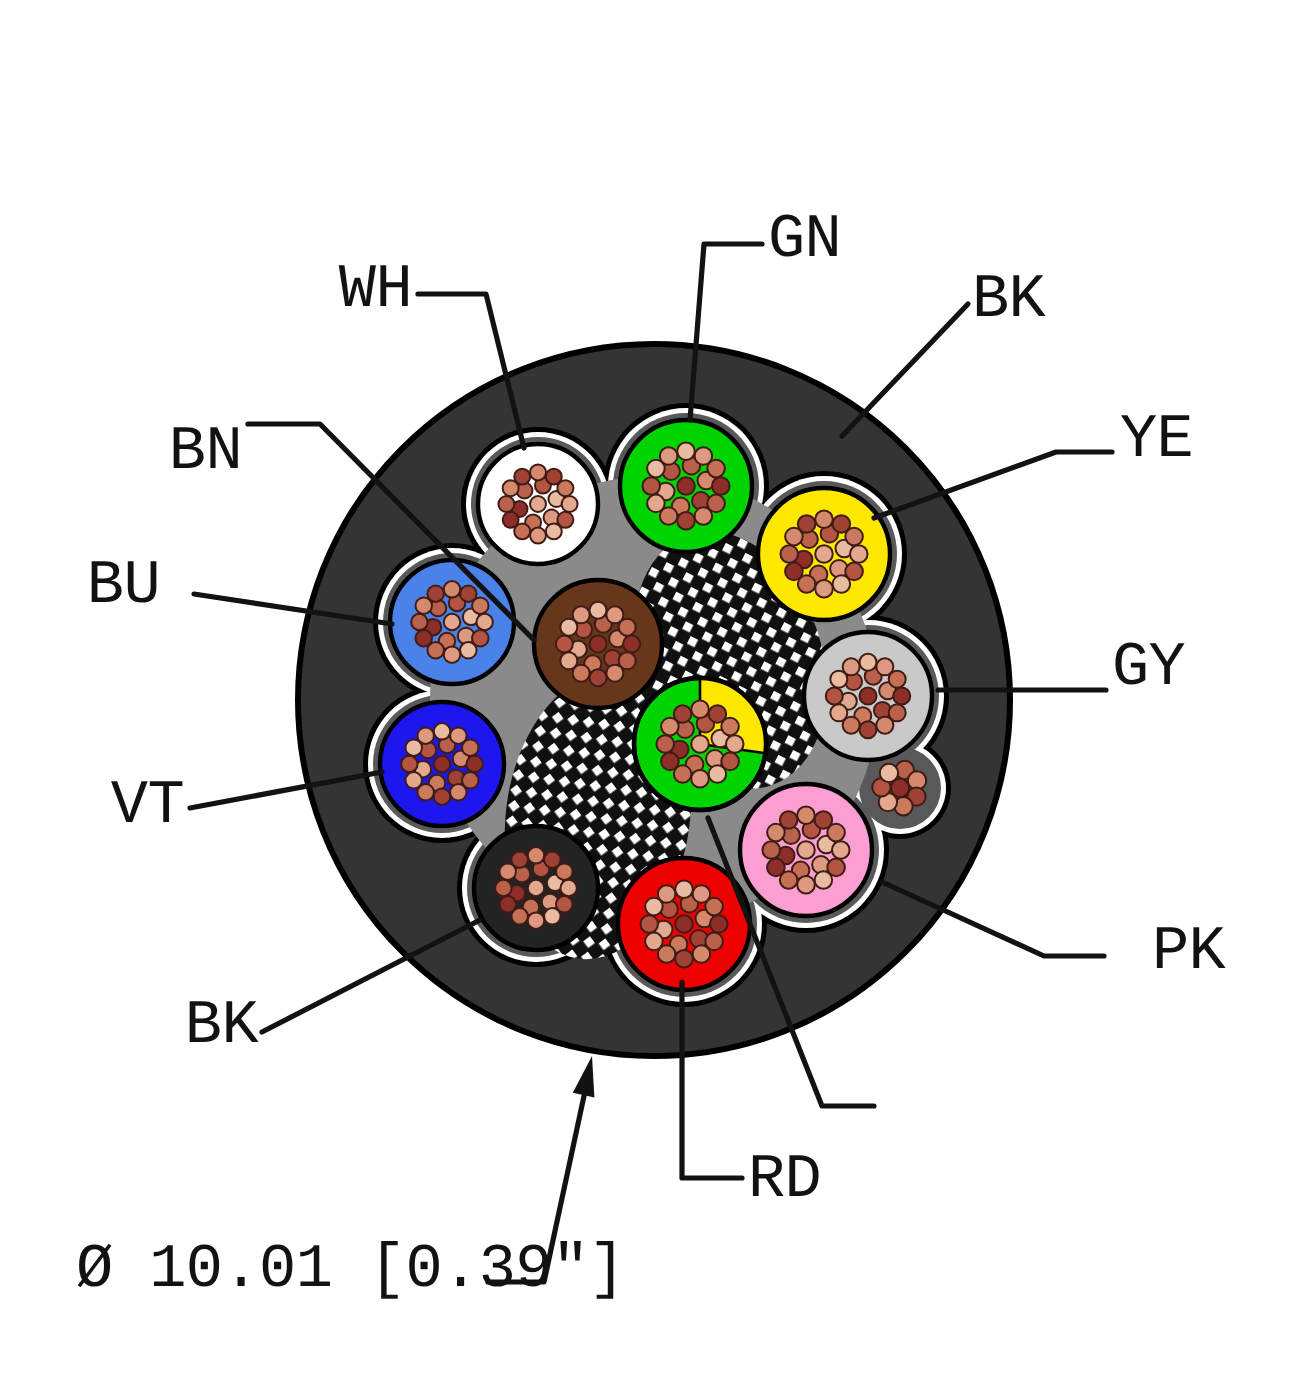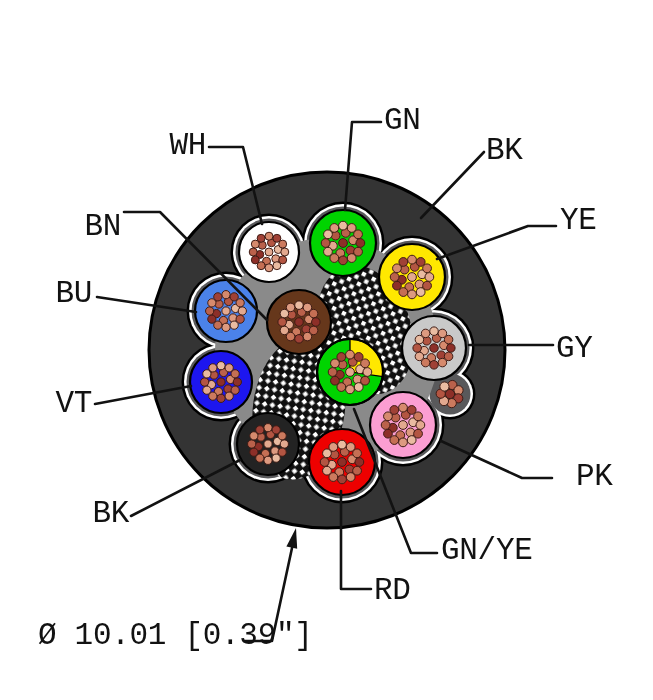--- a/index.html
+++ b/index.html
@@ -332,21 +332,20 @@
           <polyline points="244,641 272,641 292,548"></polyline>
           <polygon points="296,528 297.2,548.8 286.4,546.4" fill="#121212" stroke="none"></polygon>
         </g>
       </svg></div>
 
   <div class="wire-label end" style="left: 206px; top: 130px;">WH</div>
   <div class="wire-label" style="left: 384px; top: 105px;">GN</div>
   <div class="wire-label" style="left: 486px; top: 135px;">BK</div>
   <div class="wire-label end" style="left: 121px; top: 211px;">BN</div>
   <div class="wire-label" style="left: 560px; top: 205px; text-align: center;">YE</div>
-  <div class="wire-label end" style="left: 92px; top: 278px;">BU</div>
-  <div class="wire-label" style="left: 556px; top: 333px;">GY</div>
+  <div class="wire-label end" style="left: 80px; top: 278px;">BU</div>
+  <div class="wire-label" style="left: 556px; top: 319px;">GY</div>
   <div class="wire-label end" style="left: 92px; top: 388px; text-align: center;">VT</div>
   <div class="wire-label" style="left: 576px; top: 461px;">PK</div>
   <div class="wire-label end" style="left: 129px; top: 498px;">BK</div>
-  <div class="wire-label" style="left: 441px; top: 535px;">GN/YE</div>
   <div class="wire-label" style="left: 374px; top: 575px;">RD</div>
   <div class="wire-label" style="left: 38px; top: 620px;">Ø 10.01 [0.39"]</div>
 </div>
 
 </body></html>

